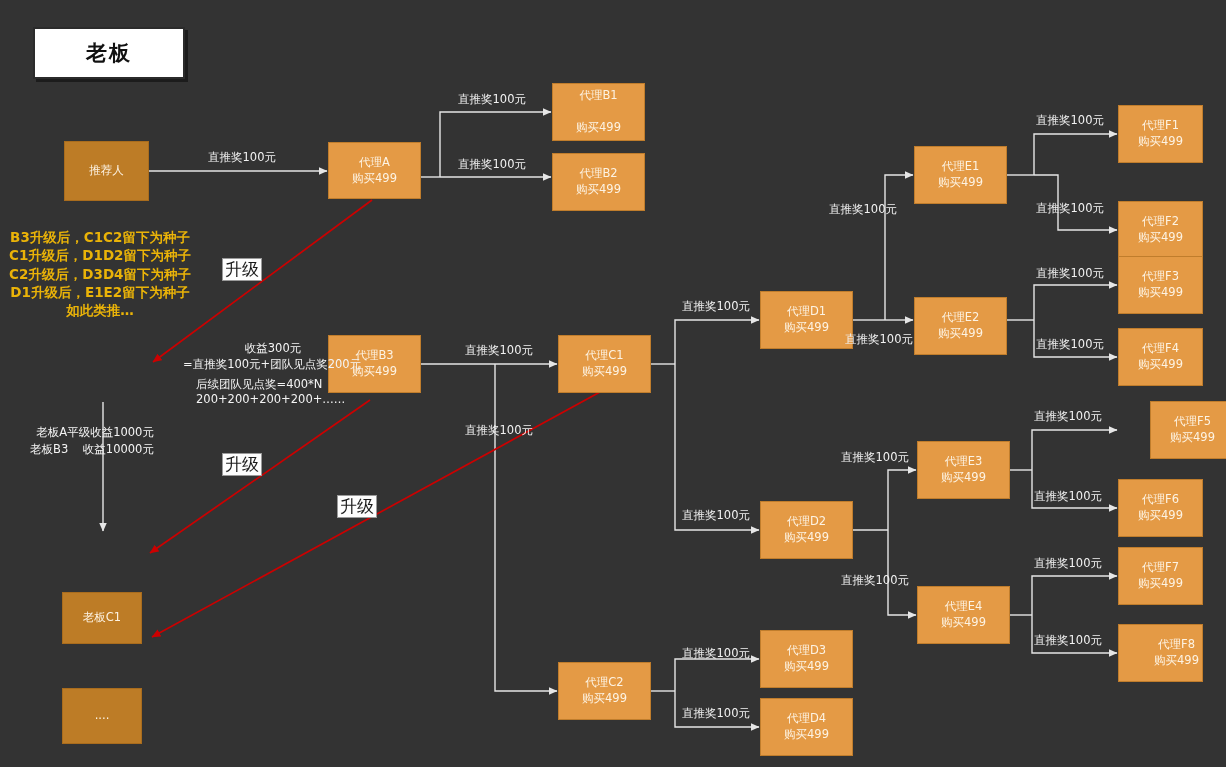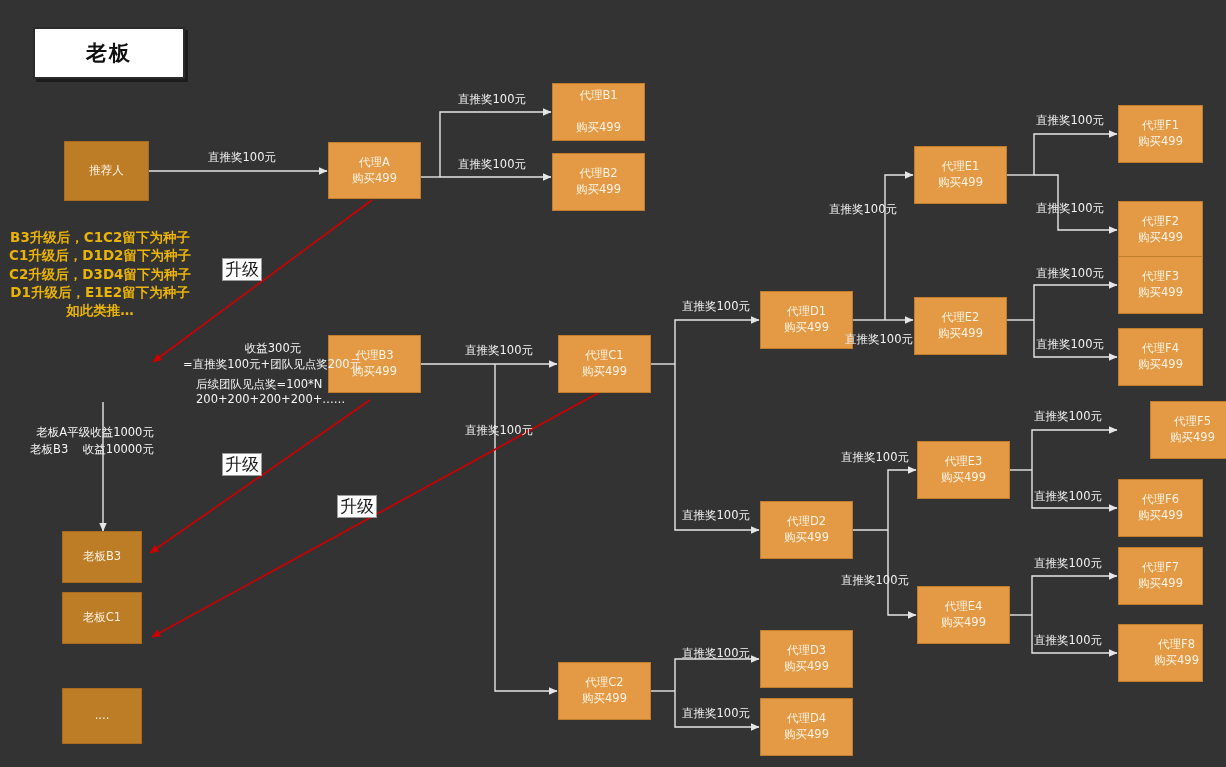--- a/index.html
+++ b/index.html
@@ -119,23 +119,20 @@
 
   <div class="hdr" style="left:33px;top:27px;width:148px;height:48px;">
     <span>老板</span>
   </div>
 
   <div class="node boss" style="left:64px;top:141px;width:85px;height:60px;">
     <span class="l1">推荐人</span>
   </div>
 
 
-  <div class="node boss" style="left:62px;top:531px;width:80px;height:52px;">
-    <span class="l1">老板B3</span>
-  </div>
 
   <div class="node boss" style="left:62px;top:592px;width:80px;height:52px;">
     <span class="l1">老板C1</span>
   </div>
 
   <div class="node boss" style="left:62px;top:688px;width:80px;height:56px;">
     <span class="l1">....</span>
   </div>
 
   <div class="node agent" style="left:328px;top:142px;width:93px;height:57px;">
@@ -285,19 +282,19 @@
   <div class="upg" style="left:337px;top:495px;">升级</div>
 
   <div class="rednote" style="left:0px;top:228px;width:200px;">B3升级后，C1C2留下为种子
 C1升级后，D1D2留下为种子
 C2升级后，D3D4留下为种子
 D1升级后，E1E2留下为种子
 如此类推…</div>
 
   <div class="note ctr" style="left:180px;top:340px;width:186px;">收益300元</div>
   <div class="note" style="left:183px;top:356px;">=直推奖100元+团队见点奖200元</div>
-  <div class="note" style="left:196px;top:376px;">后续团队见点奖=100*N</div>
+  <div class="note" style="left:196px;top:376px;">后续团队见点奖=400*N</div>
   <div class="note" style="left:196px;top:391px;">200+200+200+200+……</div>
 
   <div class="note" style="left:30px;top:424px;text-align:right;">老板A平级收益1000元
 老板B3    收益10000元</div>
 
 </div>
 
 </body></html>

